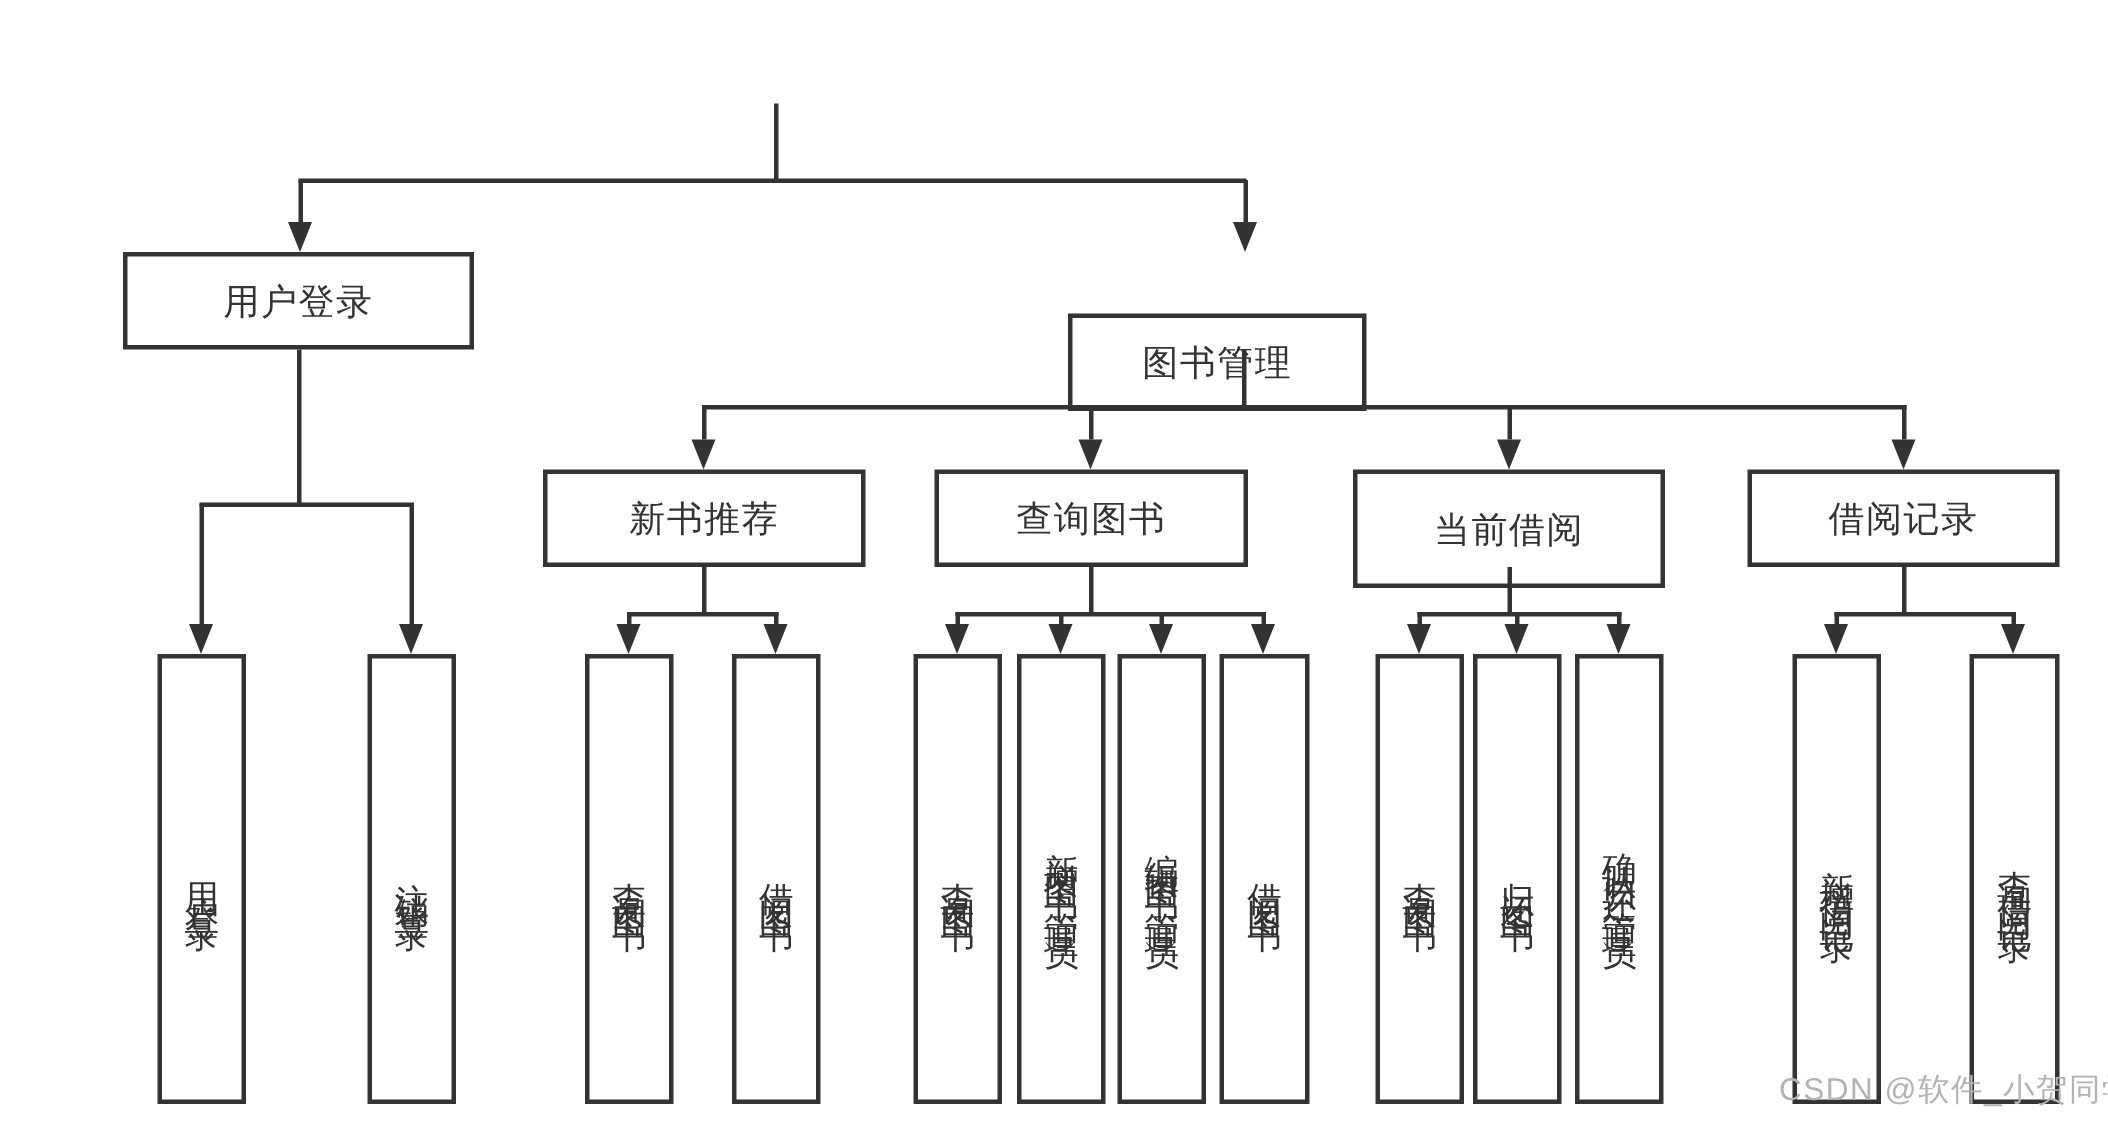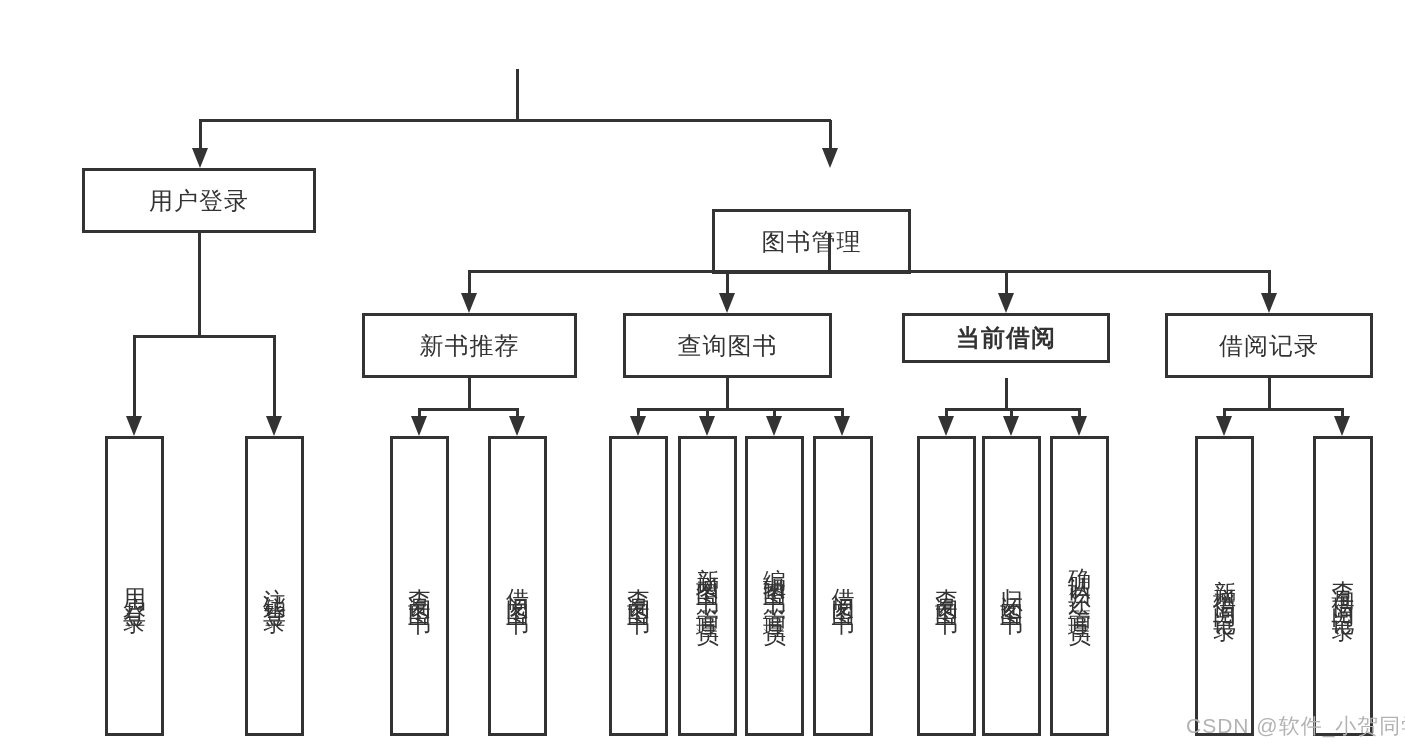--- a/index.html
+++ b/index.html
@@ -106,21 +106,21 @@
   <div class="arrow" style="left:998px;top:293px;"></div>
   <div class="vl" style="left:1268px;top:270px;height:23px;"></div>
   <div class="arrow" style="left:1261px;top:293px;"></div>
 
   <div class="box hbox" style="left:362px;top:313px;width:215px;height:65px;">
     <span>新书推荐</span>
   </div>
   <div class="box hbox" style="left:623px;top:313px;width:209px;height:65px;">
     <span>查询图书</span>
   </div>
-  <div class="box hbox" style="left:902px;top:313px;width:208px;height:50px;font-weight:bold;">
+  <div class="box hbox" style="left:902px;top:313px;width:208px;height:79px;">
     <span>当前借阅</span>
   </div>
   <div class="box hbox" style="left:1165px;top:313px;width:208px;height:65px;">
     <span>借阅记录</span>
   </div>
 
   <div class="vl" style="left:468px;top:378px;height:32px;"></div>
   <div class="hl" style="left:418px;top:408px;width:101px;"></div>
   <div class="vl" style="left:418px;top:408px;height:8px;"></div>
   <div class="arrow" style="left:411px;top:416px;"></div>

